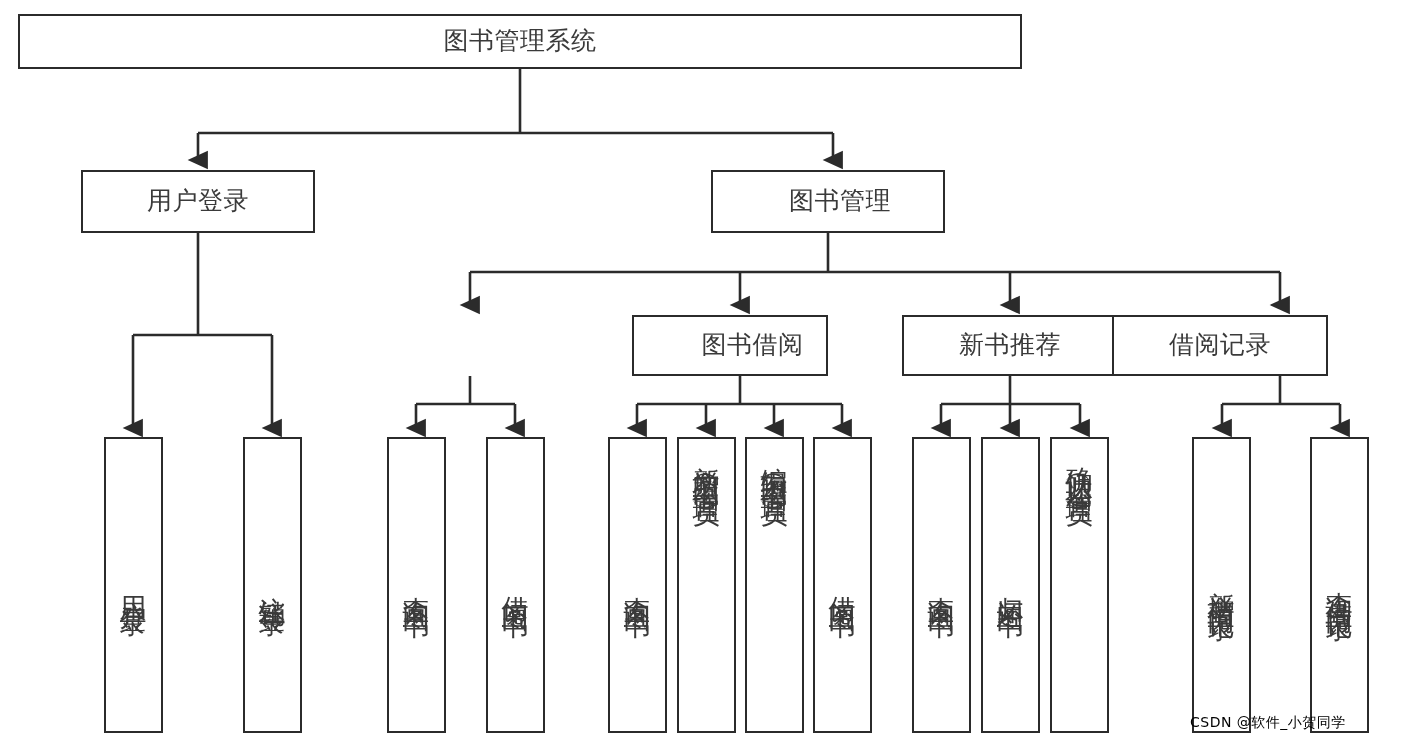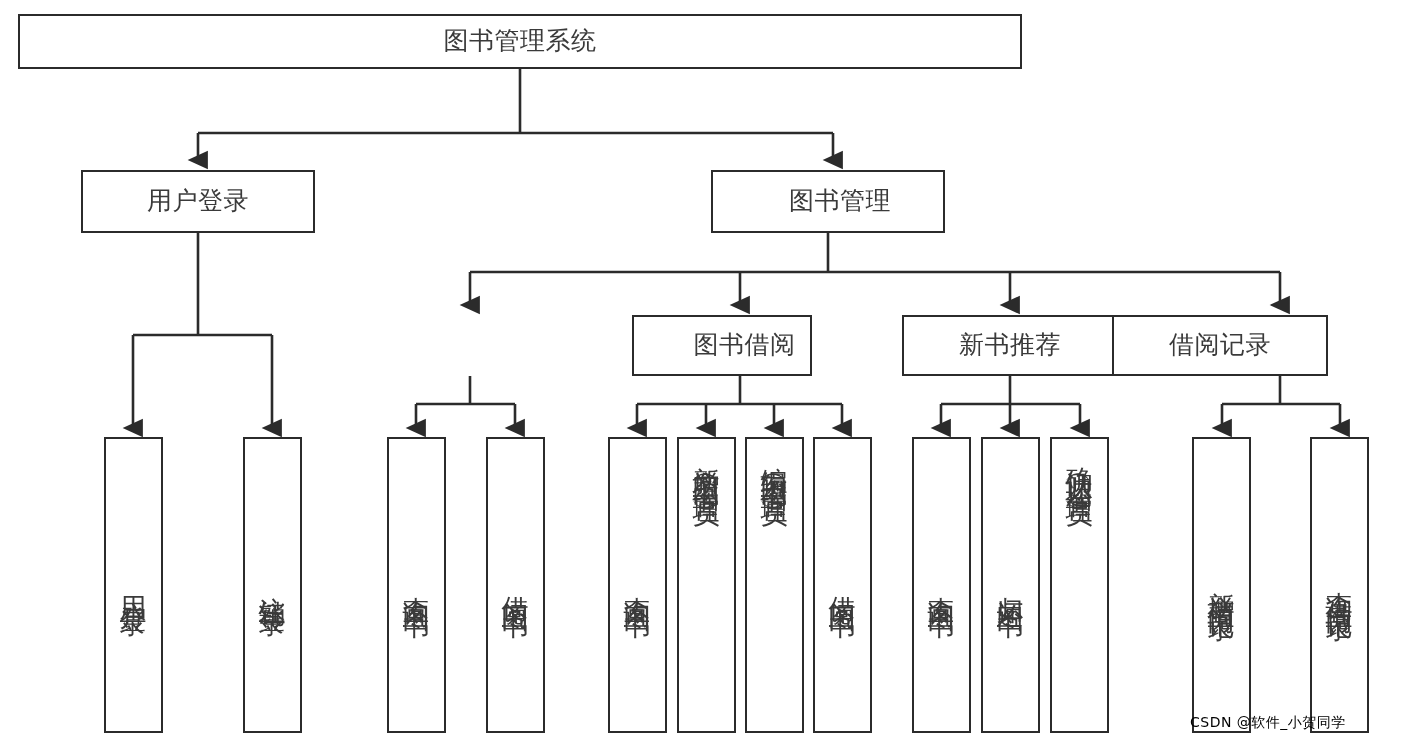--- a/index.html
+++ b/index.html
@@ -136,21 +136,21 @@
     <span class="label">图书管理系统</span>
   </div>
 
   <div class="node horiz" style="left:81px; top:170px; width:234px; height:63px;">
     <span class="label">用户登录</span>
   </div>
   <div class="node horiz" style="left:711px; top:170px; width:234px; height:63px;padding-left:24px;">
     <span class="label">图书管理</span>
   </div>
 
-  <div class="node horiz" style="left:632px; top:315px; width:180px; height:61px;padding-left:45px;">
+  <div class="node horiz" style="left:632px; top:315px; width:196px; height:61px;padding-left:45px;">
     <span class="label">图书借阅</span>
   </div>
   <div class="node horiz" style="left:902px; top:315px; width:216px; height:61px;">
     <span class="label">新书推荐</span>
   </div>
   <div class="node horiz" style="left:1112px; top:315px; width:216px; height:61px;">
     <span class="label">借阅记录</span>
   </div>
 
   <div class="node vert mid" style="left:104px; top:437px; width:59px; height:296px;">

